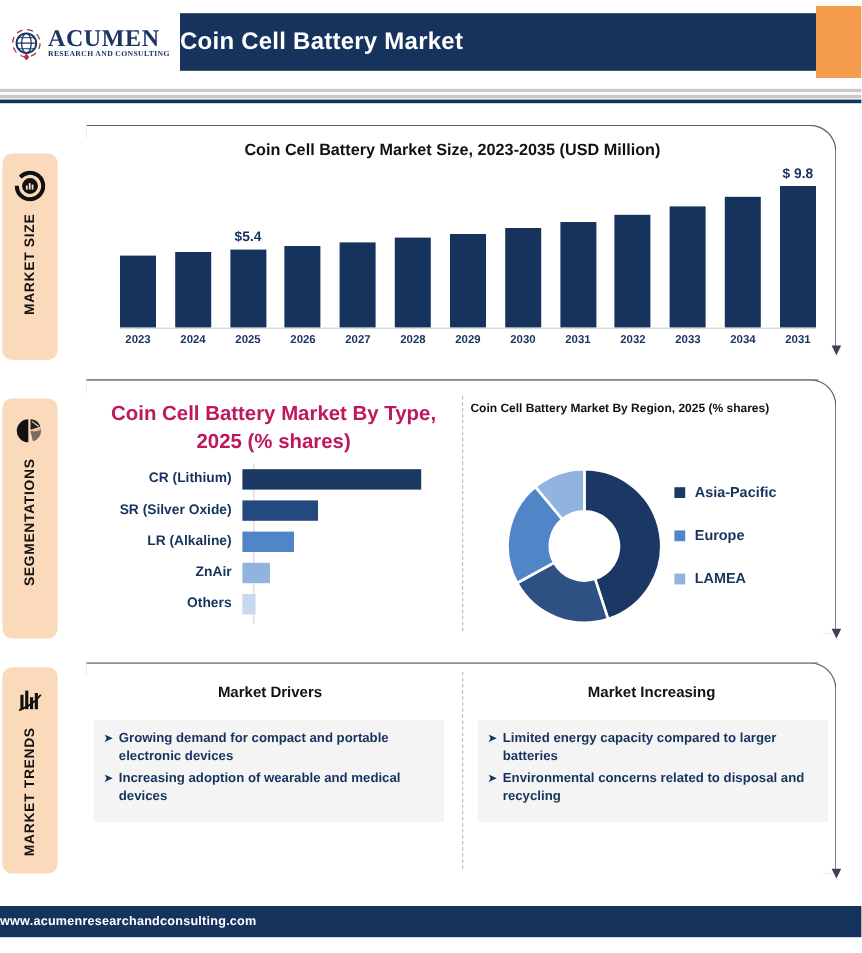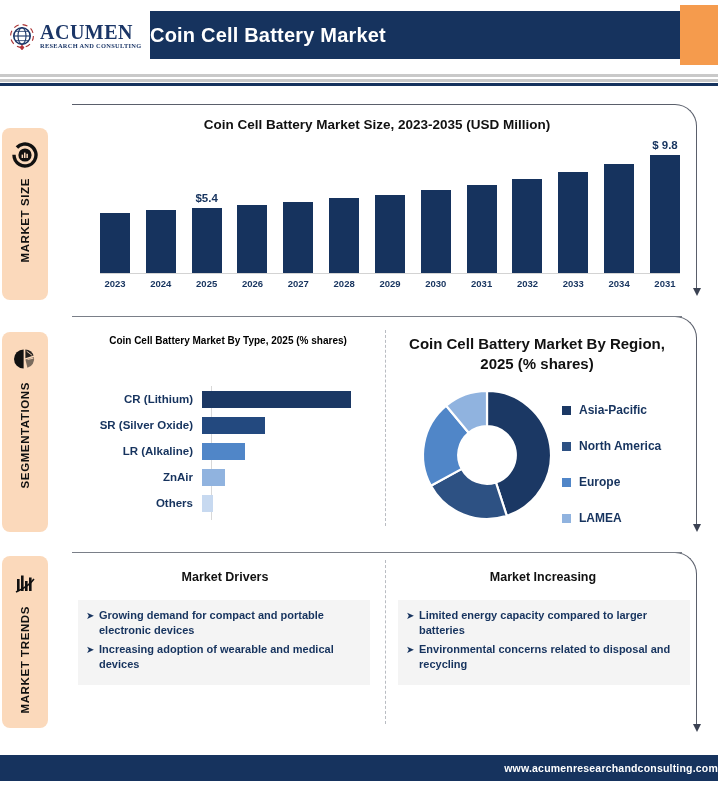--- a/index.html
+++ b/index.html
@@ -76,33 +76,33 @@
   
   .sec-divider { position:absolute; height:1.4px; background:#7A7F88; }
   #divider-1 { left:72px; top:316px; width:610px; }
   #divider-2 { left:72px; top:552px; width:610px; }
   .vert-divider { position:absolute; width:0; border-left:1px dashed #B9BCC2; }
   #vdiv-seg { left:385px; top:330px; height:196px; }
   #vdiv-trend { left:385px; top:560px; height:164px; }
 
   
   .sec2-title { position:absolute; left:72px; top:334px; width:312px; text-align:center;
-                font-size:10px; font-weight:bold; color:#000000; line-height:1.35; }
+                font-size:17px; font-weight:bold; color:#be185d; line-height:1.35; }
   .hbars { position:absolute; left:72px; top:386px; width:312px; }
   .hbar-row { display:flex; align-items:center; height:26px; }
   .hbar-label { width:130px; text-align:right; padding-right:9px;
                 font-size:11.5px; font-weight:bold; color:#16335E; }
   .hbar-track { flex:1; position:relative; height:26px; display:flex; align-items:center; }
   .hbar { height:17px; }
   .hbar-axis { position:absolute; left:211px; top:386px; width:1px; height:134px;
                background:#D8D8D8; }
 
   
-  .sec3-title { position:absolute; left:392px; top:334px; width:290px; text-align:center;
-                font-size:15px; font-weight:bold; color:#111; line-height:1.35; }
+  .sec3-title { position:absolute; left:392px; top:334px; width:290px; 
+                font-size:10px; font-weight:bold; color:#111; line-height:1.35; }
   .donut { position:absolute; left:418px; top:386px; width:138px; height:138px; }
   .legend { position:absolute; left:562px; top:392px; width:150px; }
   .legend-row { display:flex; align-items:center; height:36px; }
   .legend-swatch { width:9px; height:9px; margin-right:8px; flex:0 0 9px; }
   .legend-text { font-size:12px; font-weight:bold; color:#16335E; }
 
   
   .col-head { position:absolute; top:570px; font-size:12.5px; font-weight:bold; color:#111;
               text-align:center; }
   #head-drivers { left:80px; width:290px; }
@@ -110,21 +110,21 @@
   .panel { position:absolute; top:600px; background:#F4F4F4; padding:8px 10px 10px 8px; }
   #panel-drivers { left:78px; width:292px; min-height:78px; }
   #panel-restraints { left:398px; width:292px; min-height:78px; }
   .bullet-row { display:flex; align-items:flex-start; margin-bottom:4px; }
   .bullet-icon { flex:0 0 13px; color:#16335E; font-size:10px; line-height:1.35;
                  padding-top:1px; }
   .bullet-text { font-size:11px; color:#16335E; line-height:1.35; font-weight:bold; }
 
   
   .footer { position:absolute; left:0; top:755px; width:718px; height:26px;
-            background:#16335E; display:flex; align-items:center; justify-content:flex-end; }
+            background:#16335E; display:flex; align-items:center; justify-content:flex-start; }
   .footer span { color:#ffffff; font-size:10.5px; font-weight:bold; letter-spacing:0.2px; }
 </style>
 </head>
 <body>
 
 <div class="page">
 
   <div class="header">
     <div class="logo-wrap">
       <span class="logo-globe">
@@ -317,24 +317,20 @@
         <path d="M12.916372477192745 99.8322351425098 A64 64 0 0 1 28.204864656083828 19.687152462349516 L50.642189095237725 46.80921860805728 A28.8 28.8 0 0 0 43.76236761473673 82.8745058141294 Z" fill="#5086C8" stroke="#ffffff" stroke-width="2.2"></path>
         <path d="M28.204864656083828 19.687152462349516 A64 64 0 0 1 68.99999999999999 5 L69 40.2 A28.8 28.8 0 0 0 50.642189095237725 46.80921860805728 Z" fill="#90B3DF" stroke="#ffffff" stroke-width="2.2"></path>
       </svg>
   </div>
   <div class="legend" id="region-legend">
       <div class="legend-row">
         <span class="legend-swatch" style="background: rgb(27, 56, 100);"></span>
         <span class="legend-text">Asia-Pacific</span>
       </div>
       <div class="legend-row">
-        <span class="legend-swatch" style="background: rgb(45, 81, 131);"></span>
-        <span class="legend-text">North America</span>
-      </div>
-      <div class="legend-row">
         <span class="legend-swatch" style="background: rgb(80, 134, 200);"></span>
         <span class="legend-text">Europe</span>
       </div>
       <div class="legend-row">
         <span class="legend-swatch" style="background: rgb(144, 179, 223);"></span>
         <span class="legend-text">LAMEA</span>
       </div>
     </div>
 
   <div class="col-head" id="head-drivers">Market Drivers</div>

